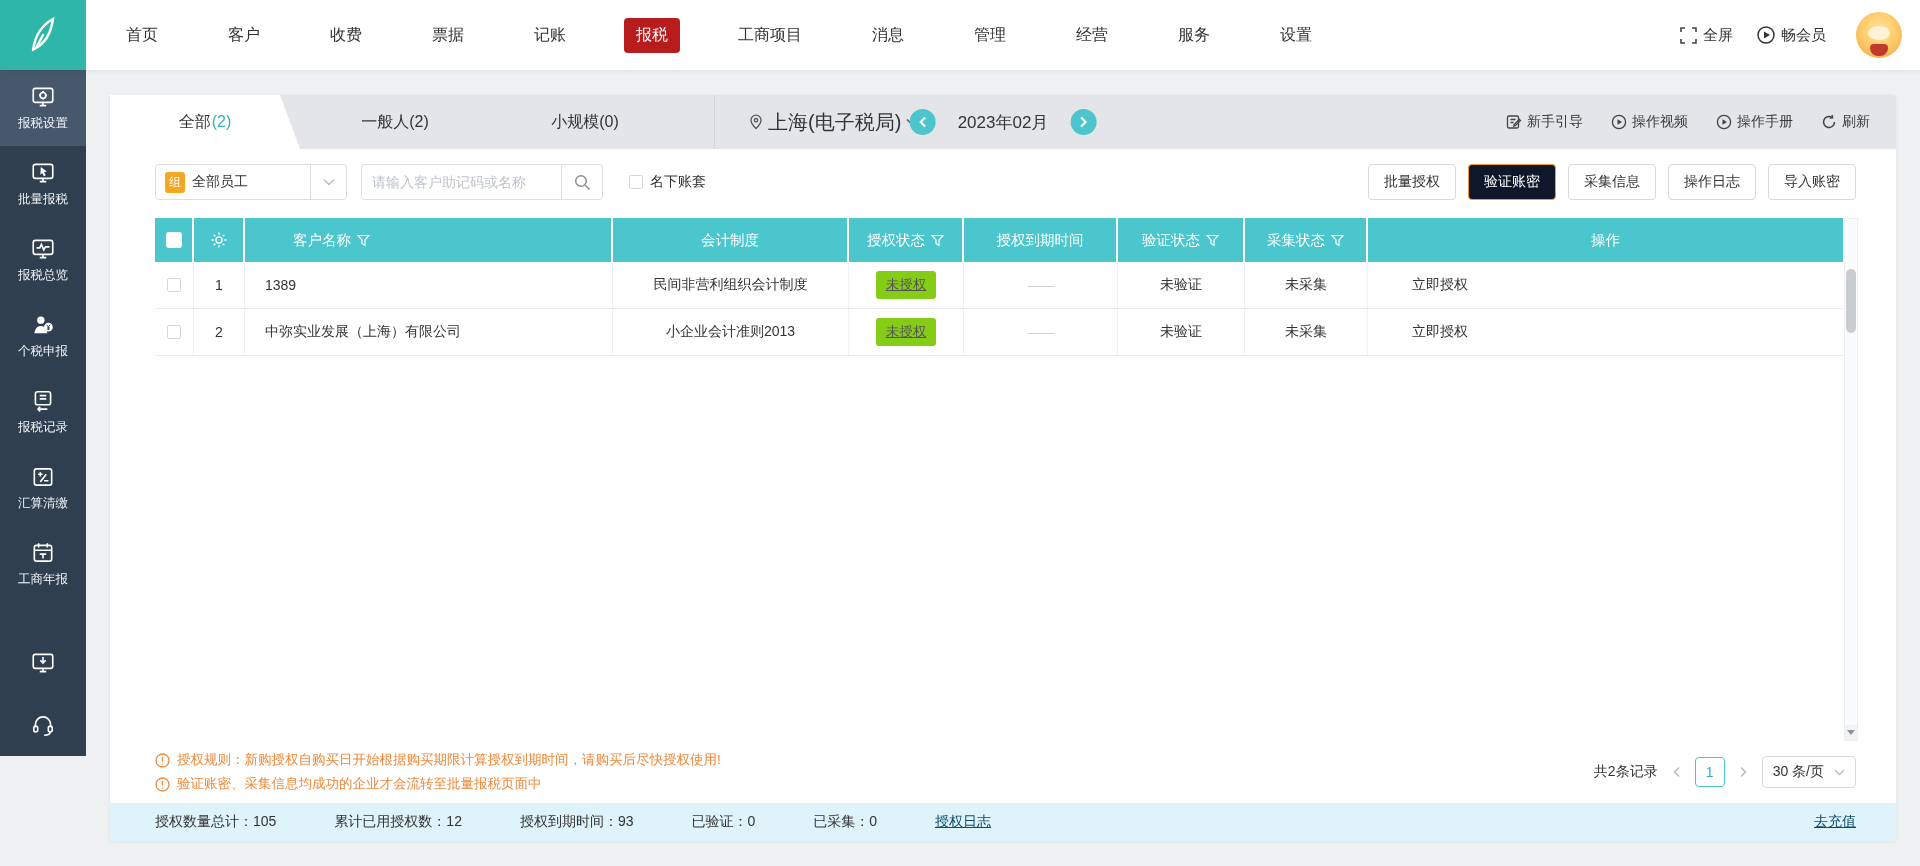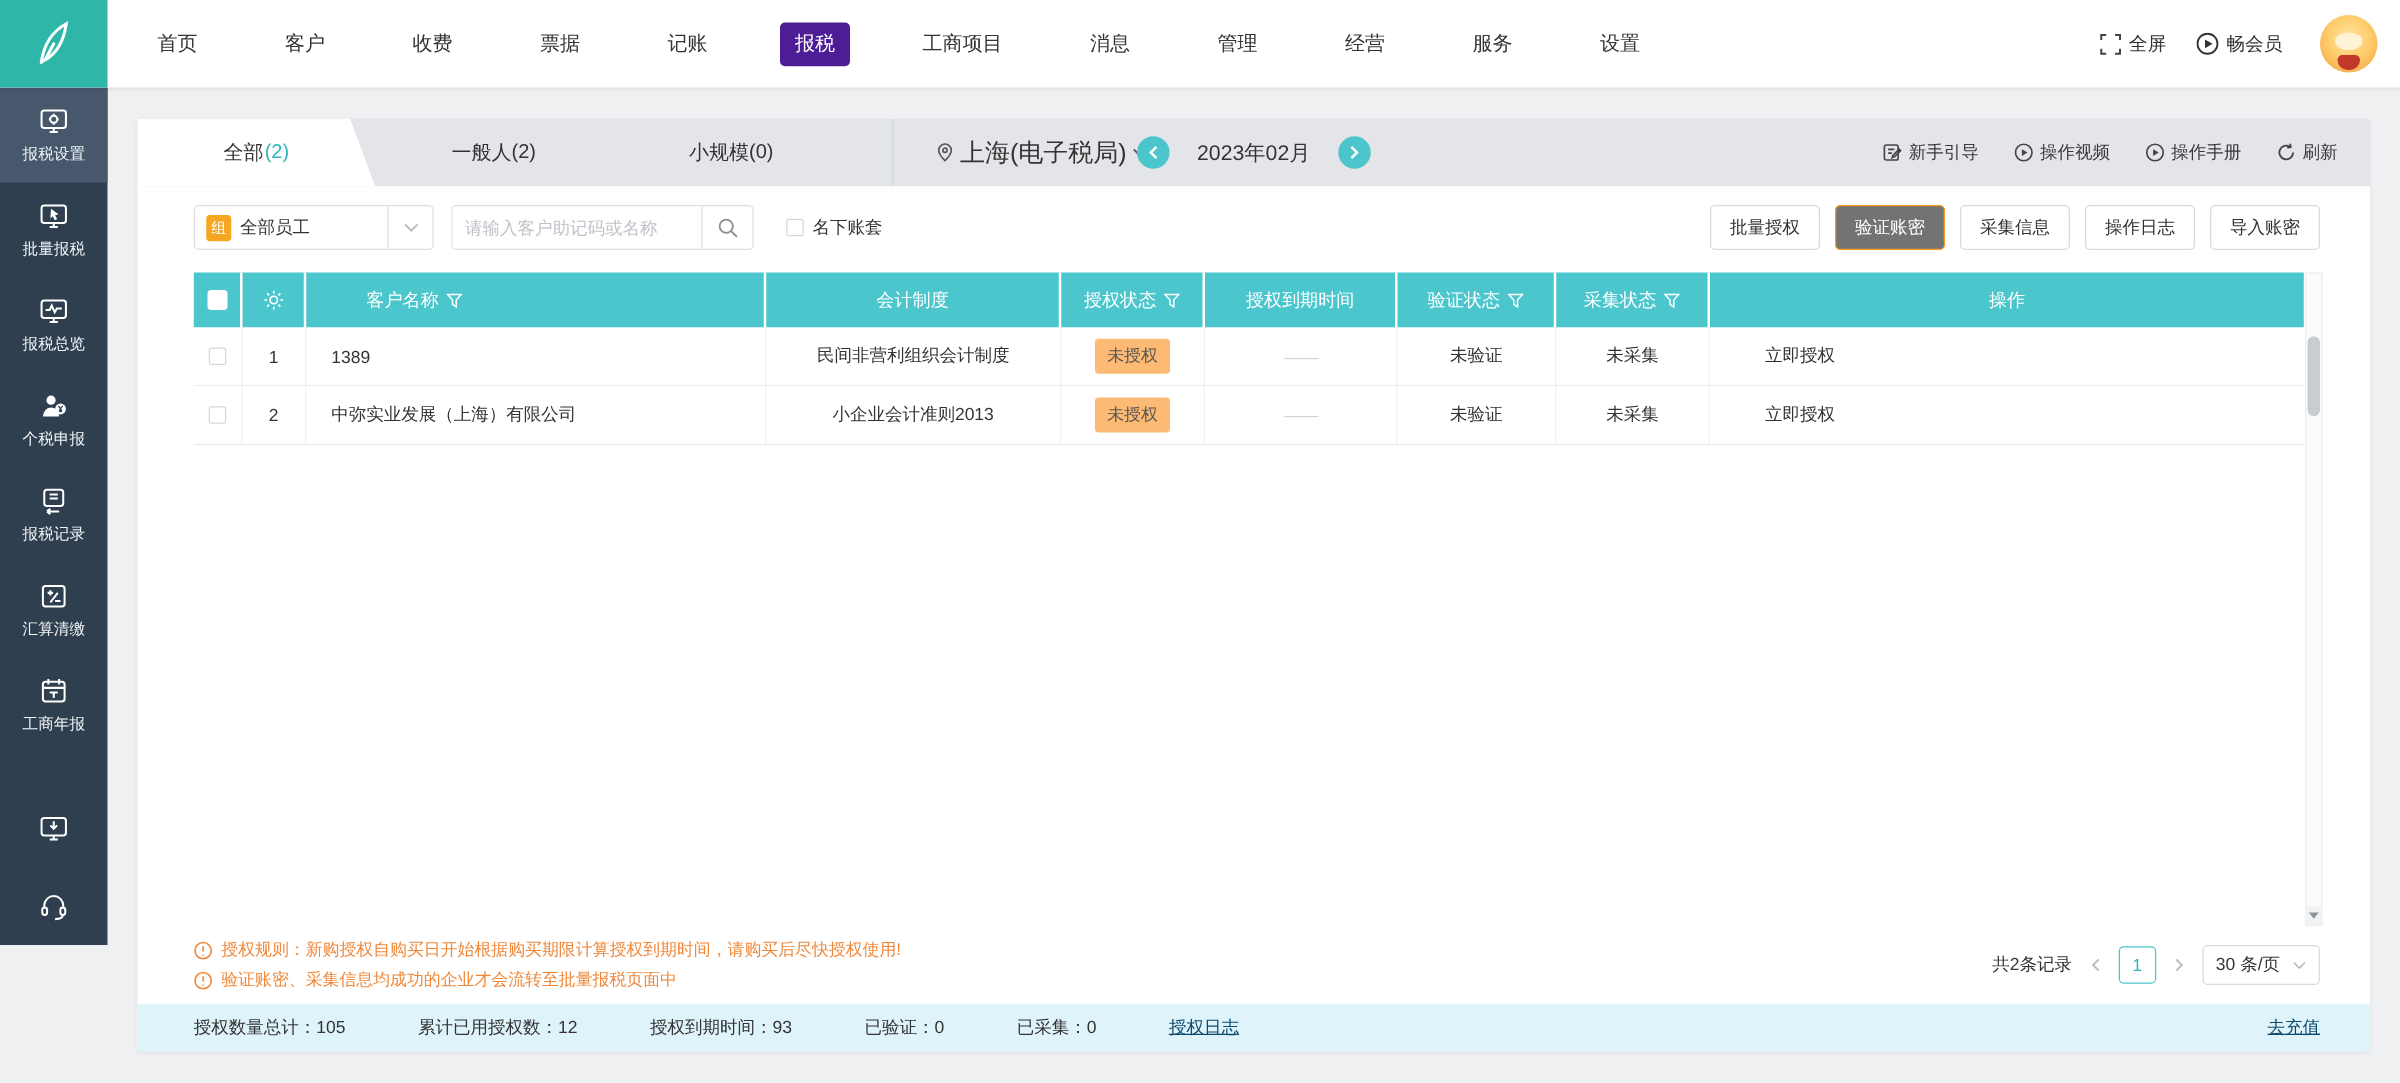--- a/index.html
+++ b/index.html
@@ -6,21 +6,21 @@
   html,body { width:1920px; height:866px; overflow:hidden; background:#eef0f2;
     font-family:"Liberation Sans","DejaVu Sans",sans-serif; color:#333; }
   .app { width:1920px; height:756px; display:flex; flex-direction:column; }
 
   
   .topbar { height:70px; background:#fff; display:flex; align-items:center; flex:0 0 70px;
     box-shadow:0 1px 3px rgba(0,0,0,.08); position:relative; z-index:5; }
   .logo { width:86px; height:70px; background:#2eb7a9; display:flex; align-items:center; justify-content:center; }
   .topnav { display:flex; align-items:center; margin-left:28px; gap:46px; }
   .navitem { font-size:16px; color:#333; cursor:pointer; padding:7px 12px; border-radius:4px; white-space:nowrap; }
-  .navitem.active { background:#4c1d95; color:#fff; }
+  .navitem.active { background:#b91c1c; color:#fff; }
   .top-right { margin-left:auto; display:flex; align-items:center; gap:24px; padding-right:18px; font-size:15px; }
   .top-tool { display:flex; align-items:center; gap:6px; cursor:pointer; color:#333; }
   .avatar { width:46px; height:46px; border-radius:50%; margin-left:6px;
     background:radial-gradient(circle at 50% 42%, #ffe3a1 0 38%, #f6b softened, #f3a43b 75%);
     background:radial-gradient(circle at 50% 40%, #ffe3a1 0%, #ffce6e 45%, #f0a23c 100%);
     position:relative; }
   .avatar::after { content:""; position:absolute; left:12px; top:14px; width:22px; height:14px;
     background:#fff3d6; border-radius:50%; }
   .avatar::before { content:""; position:absolute; left:14px; bottom:2px; width:18px; height:12px;
     background:#c0392b; border-radius:4px 4px 8px 8px; }
@@ -68,38 +68,38 @@
     border-radius:4px 0 0 4px; padding:0 10px; font-size:14px; color:#333; outline:none;
     font-family:"Liberation Sans","DejaVu Sans",sans-serif; }
   .searchbox input::placeholder { color:#bfc3c9; }
   .searchbtn { width:42px; border:1px solid #dcdfe6; border-radius:0 4px 4px 0; background:#fff;
     display:flex; align-items:center; justify-content:center; cursor:pointer; }
   .own-books { display:flex; align-items:center; gap:7px; margin-left:26px; font-size:14px; cursor:pointer; }
   .cb { width:14px; height:14px; border:1px solid #d4d7dc; border-radius:2px; background:#fff; }
   .actions { margin-left:auto; display:flex; gap:12px; }
   .btn { height:36px; padding:0 15px; border:1px solid #d9d9d9; background:#fff; border-radius:4px;
     font-size:14px; color:#333; cursor:pointer; font-family:inherit; white-space:nowrap; }
-  .btn.primary { background:#737373; border-color:#f59a23; color:#fff; }
+  .btn.primary { background:#0f172a; border-color:#f59a23; color:#fff; }
 
   
   .tablezone { margin:18px 0 0 45px; width:1688px; flex:1; position:relative; min-height:0; }
   .thead { display:flex; height:44px; background:#4ac6cc; color:#fff; font-size:14.5px; align-items:stretch; }
   .th { display:flex; align-items:center; justify-content:center; gap:6px; border-right:2px solid #fff; }
   .th:last-child { border-right:none; }
   .tr { display:flex; height:47px; border-bottom:1px solid #e9ebee; font-size:14px; align-items:stretch; background:#fff; }
   .td { display:flex; align-items:center; justify-content:center; border-right:1px solid #eef0f2; }
   .td:last-child { border-right:none; }
   .col-check { flex:0 0 39px; } .col-idx { flex:0 0 51px; }
   .col-name { flex:0 0 368px; justify-content:flex-start; padding-left:20px; }
   .col-system { flex:0 0 236px; } .col-auth { flex:0 0 115px; } .col-expire { flex:0 0 154px; }
   .col-verify { flex:0 0 127px; } .col-collect { flex:0 0 123px; } .col-op { flex:1; }
   .th.col-name { padding-left:48px; }
   .td.col-op { justify-content:flex-start; padding-left:44px; }
   .hcb { width:16px; height:16px; background:#fff; border-radius:3px; }
-  .badge { background:#fdba74; color:#555; padding:5px 10px; border-radius:3px; font-size:13.5px; }
+  .badge { background:#84cc16; color:#555; padding:5px 10px; border-radius:3px; font-size:13.5px;text-decoration:underline; }
   .dash { color:#ced2d6; letter-spacing:-1px; }
   .op-link { color:#333; cursor:pointer; }
   .vscroll { position:absolute; top:0; right:-15px; width:14px; height:100%; background:#fafbfc;
     border:1px solid #eceef0; }
   .vthumb { position:absolute; top:50px; left:1px; width:10px; height:64px; background:#c9cdd2; border-radius:5px; }
   .vbtn { position:absolute; bottom:0; left:0; width:12px; height:15px; background:#f1f2f4;
     display:flex; align-items:center; justify-content:center; cursor:pointer; }
   .vbtn::after { content:""; border-left:4px solid transparent; border-right:4px solid transparent; border-top:5px solid #8d9298; }
 
   

